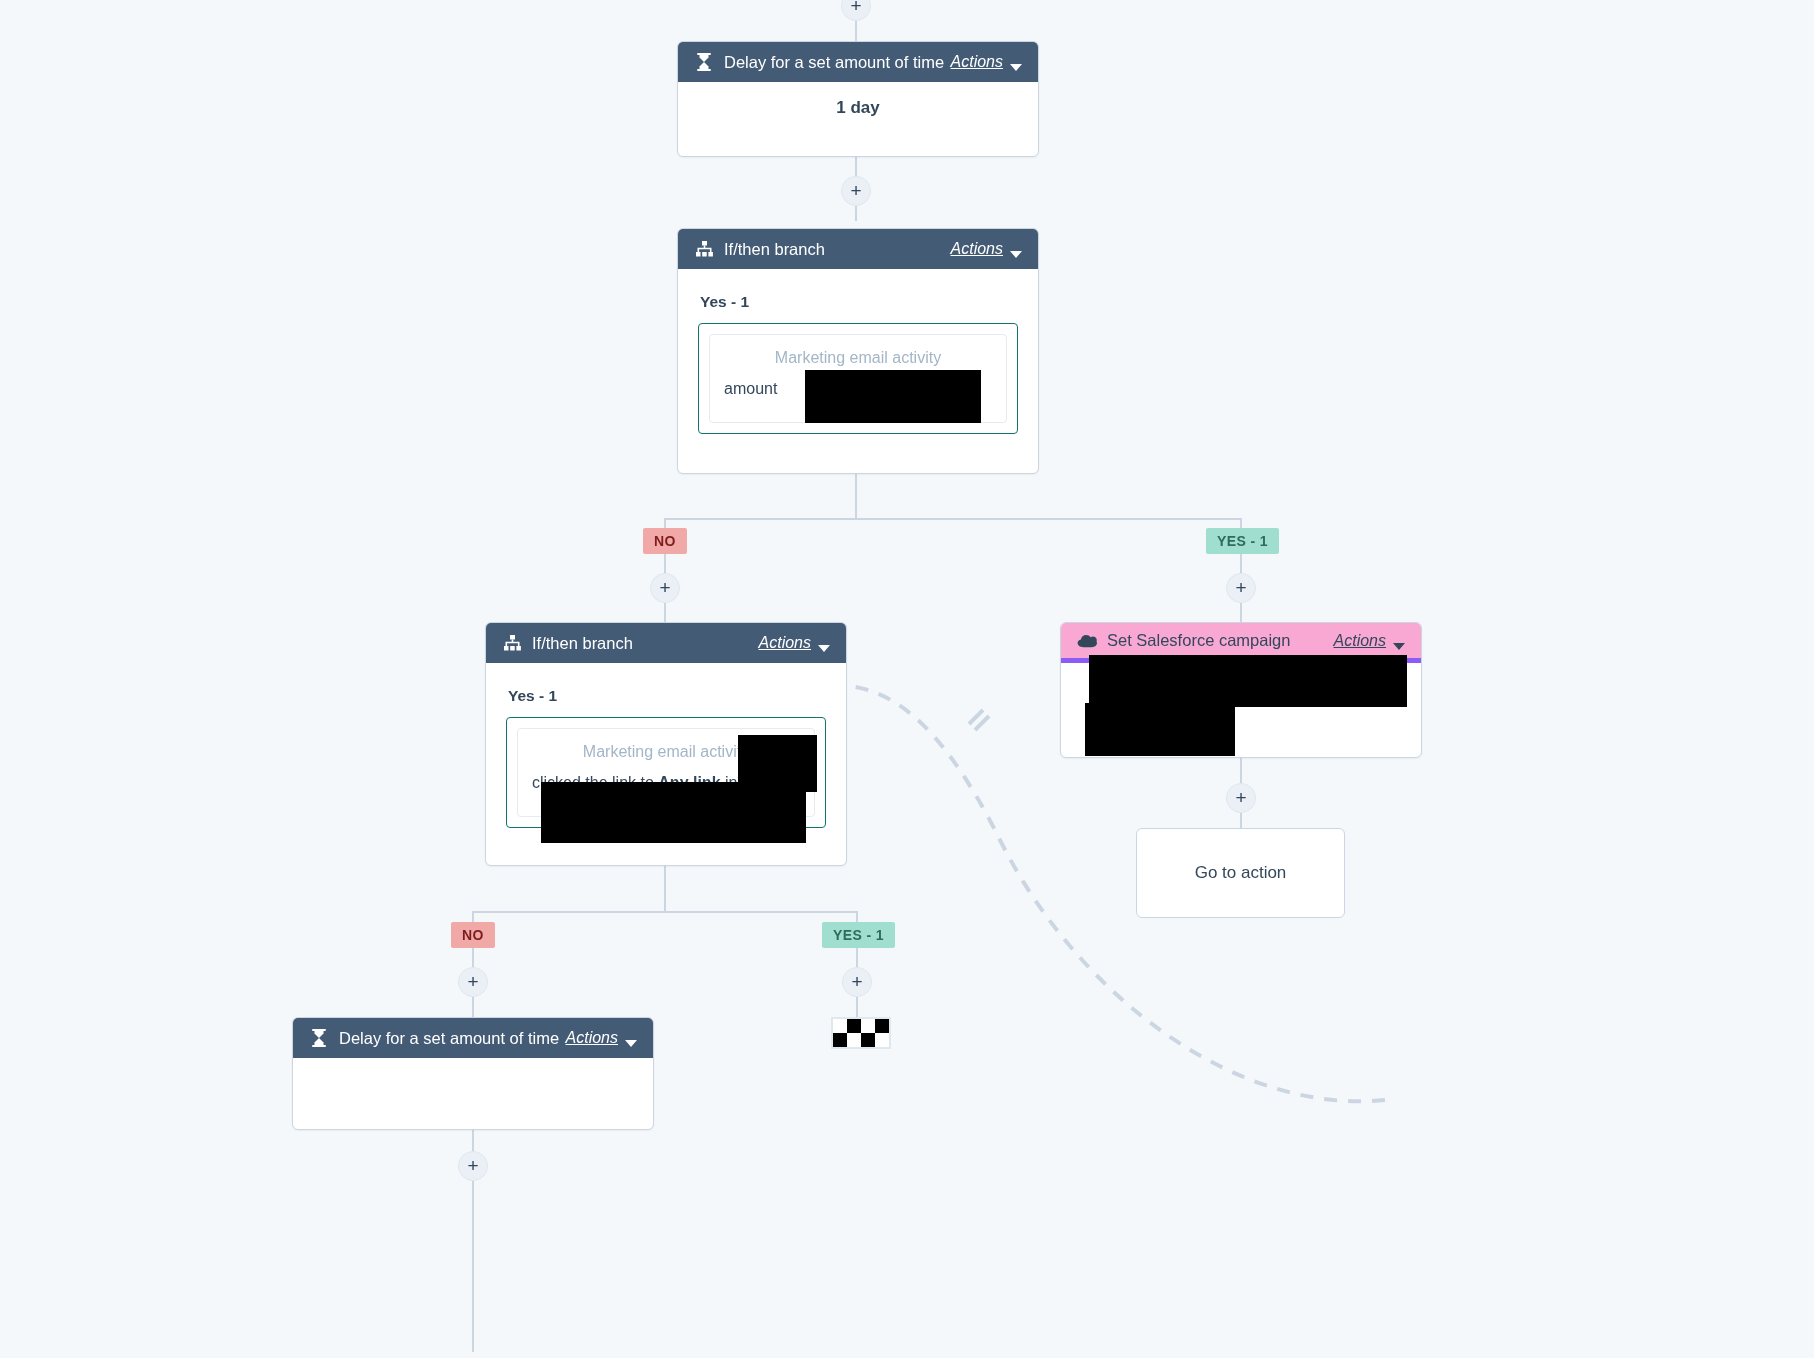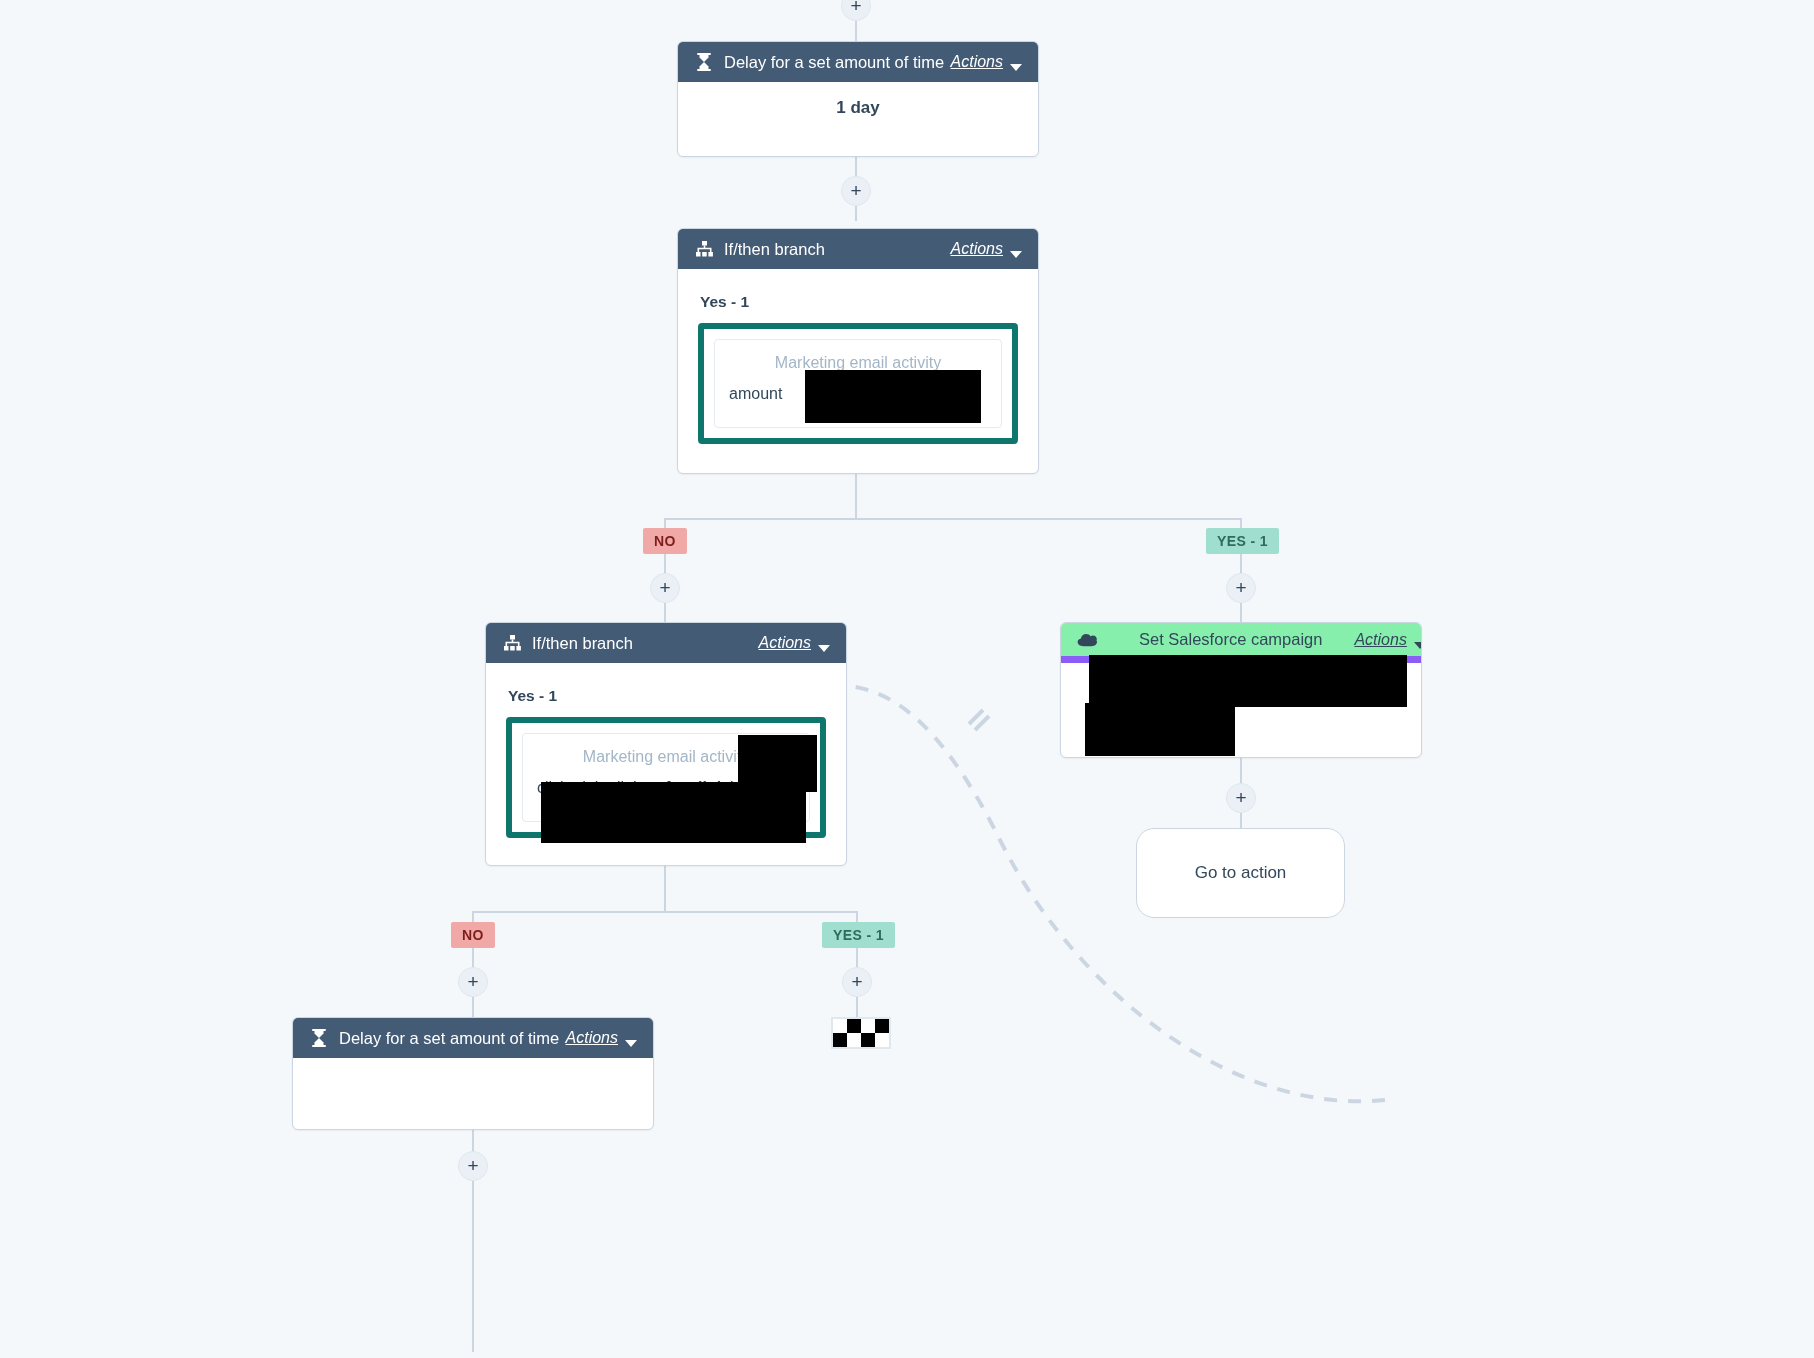--- a/index.html
+++ b/index.html
@@ -57,23 +57,22 @@
   }
   .card-header {
     height: 40px;
     background: #435b75;
     display: flex;
     align-items: center;
     padding: 0 16px;
     box-sizing: border-box;
   }
   .card-header.cream {
-    background: #86efac;
-    border-bottom: 7px solid #8b5cf6;
-    gap: 32px;
+    background: #f9a8d4;
+    border-bottom: 5px solid #8b5cf6;
   }
   .hdr-icon {
     width: 20px; height: 20px;
     margin-right: 10px;
     display: flex; align-items: center; justify-content: center;
     flex: 0 0 auto;
   }
   .hdr-icon svg { display: block; }
   .hdr-title {
     color: #ffffff;
@@ -114,21 +113,21 @@
     padding: 16px 0 14px 0;
     font-weight: bold;
   }
   .branch-label {
     color: #33475b;
     font-size: 15.5px;
     font-weight: bold;
     margin: 6px 0 12px 2px;
   }
   .filter-outer {
-    border: 6px solid #0f766e;
+    border: 1px solid #0f766e;
     border-radius: 4px;
     padding: 10px;
   }
   .filter-inner {
     border: 1px solid #e5ebf1;
     border-radius: 4px;
     padding: 14px 14px 22px 14px;
     position: relative;
     min-height: 74px;
     box-sizing: border-box;
@@ -144,21 +143,21 @@
     font-size: 16px;
     line-height: 1.45;
   }
   .filter-text b { font-weight: bold; }
 
   
   .plain-card {
     position: absolute;
     background: #ffffff;
     border: 1px solid #cbd6e2;
-    border-radius: 18px;
+    border-radius: 6px;
     box-sizing: border-box;
     display: flex; align-items: center; justify-content: center;
     color: #33475b;
     font-size: 17px;
     z-index: 5;
   }
 
   
   .redact {
     position: absolute;

